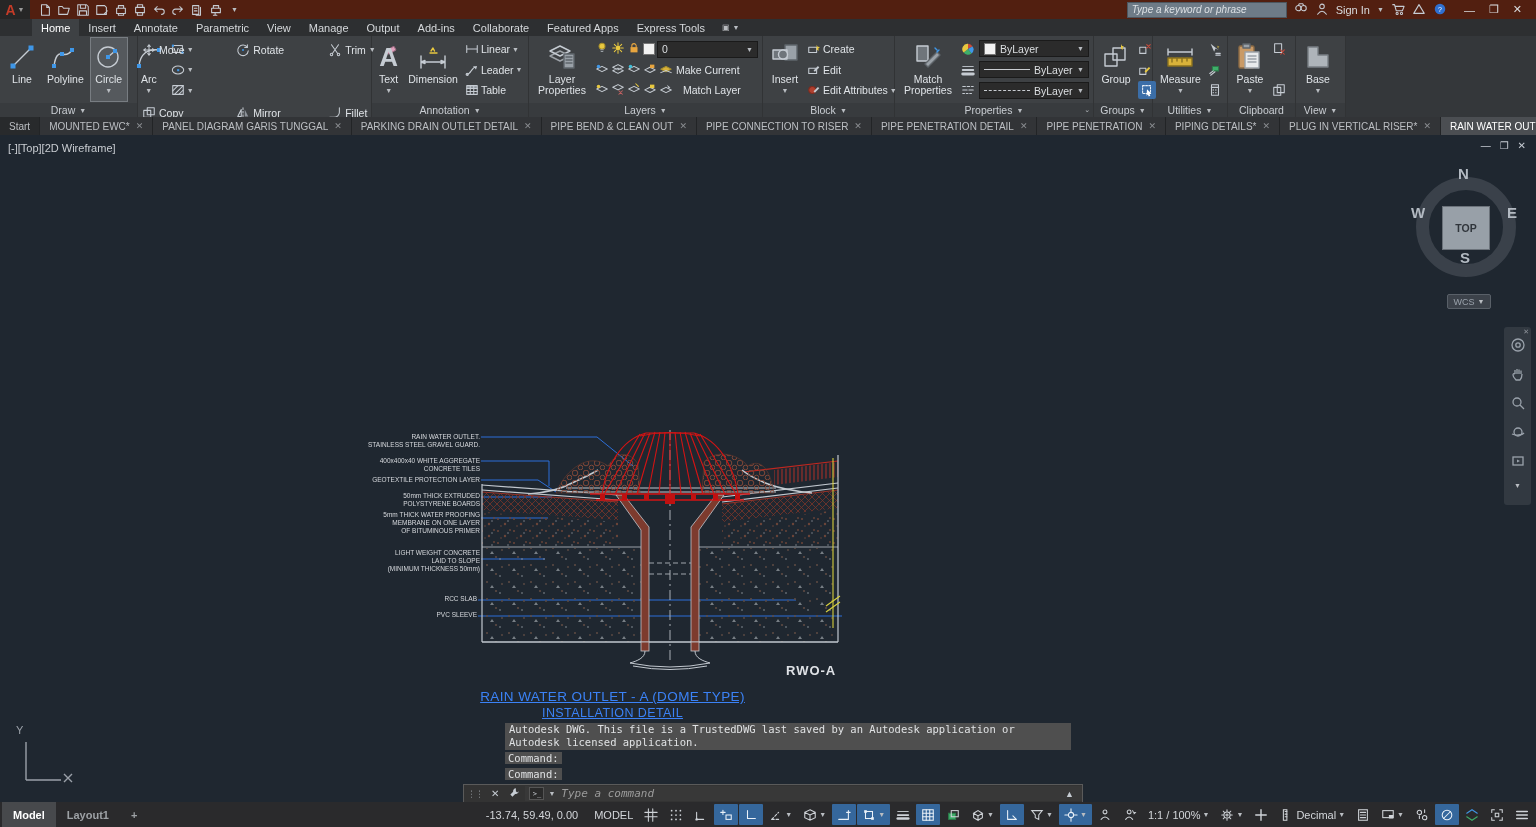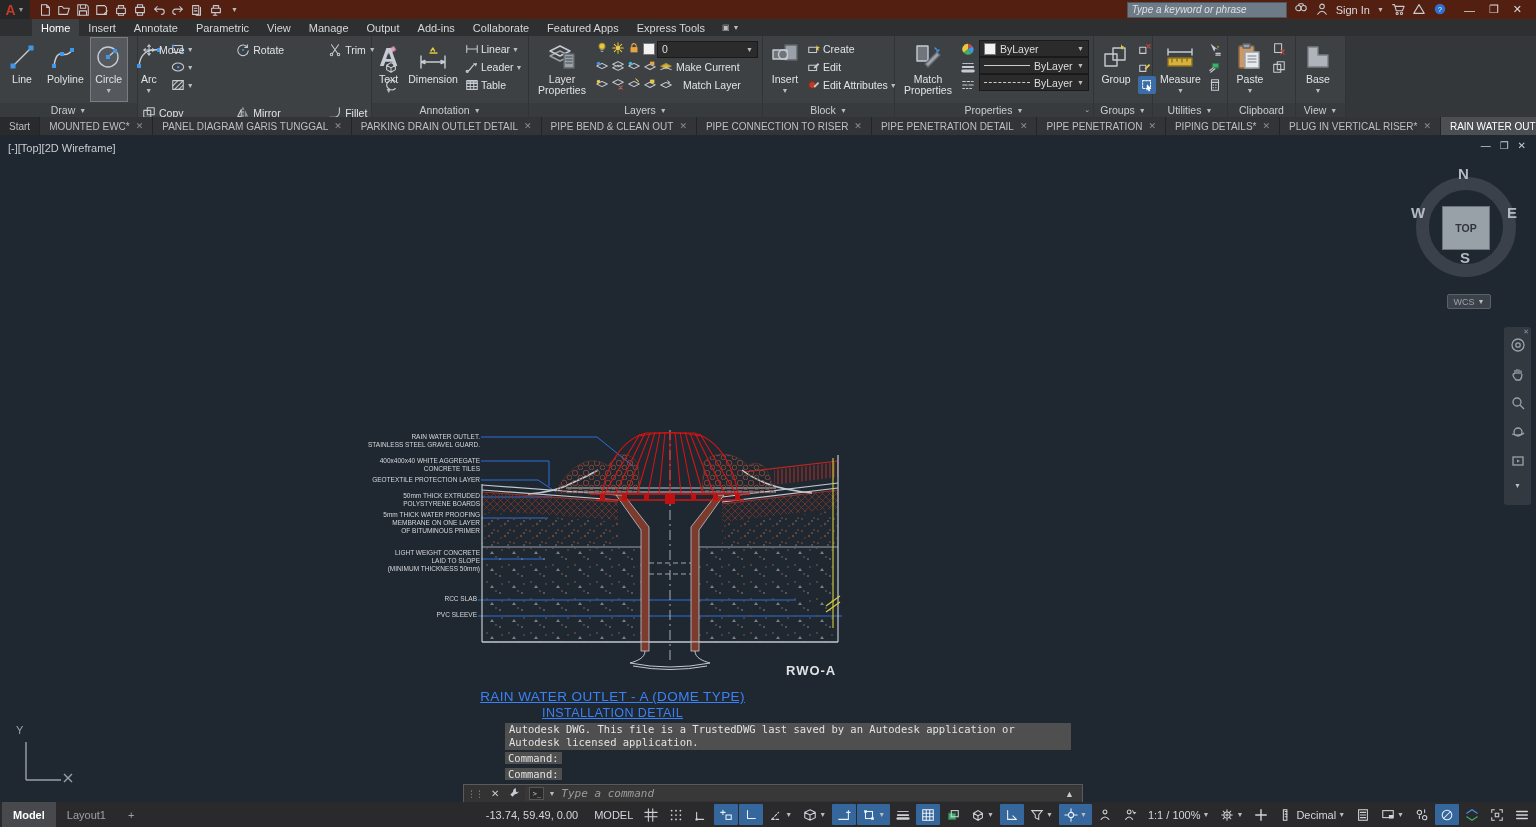--- a/index.html
+++ b/index.html
@@ -28,21 +28,21 @@
   .ribbon{height:81px;background:#3e4144;display:flex;align-items:stretch;}
   .panel{display:flex;flex-direction:column;border-right:1px solid #313335;}
   .pbody{flex:1;display:flex;align-items:stretch;padding:2px 4px;gap:4px;}
   .plabel{height:14px;background:#383b3e;display:flex;align-items:center;justify-content:center;gap:4px;
           font-size:10.5px;color:#c9cdd2;position:relative;}
   .caret{font-size:7px;color:#b9bdc2;}
   .bigbtn{display:flex;flex-direction:column;align-items:center;justify-content:flex-start;
           padding:2px 3px;color:#dfe3e7;font-size:10.5px;line-height:11px;text-align:center;cursor:default;}
   .bigbtn .icn{height:34px;display:flex;align-items:center;justify-content:center;}
   .bigbtn.sel{background:#55595d;outline:1px solid #787d82;}
-  .minicol{display:flex;flex-direction:column;padding:2px 0;}
+  .minicol{display:flex;flex-direction:column;justify-content:space-between;padding:2px 0;}
   .minirow{display:flex;align-items:center;gap:2px;height:18px;color:#dfe3e7;font-size:10.5px;white-space:nowrap;}
   .grid3{display:grid;grid-template-columns:auto auto auto;column-gap:10px;row-gap:0;align-content:space-between;padding:2px 0;gap:44px;}
   .tbtn{display:flex;align-items:center;gap:3px;height:19px;color:#dfe3e7;font-size:10.5px;white-space:nowrap;}
   .ic{width:14px;height:14px;stroke:#c6ccd3;fill:none;stroke-width:1.2;stroke-linecap:round;stroke-linejoin:round;}
   .ic2{width:30px;height:30px;stroke:#c6ccd3;fill:none;stroke-width:1.4;stroke-linecap:round;stroke-linejoin:round;}
   .bluefill{fill:#3f97e8;stroke:none;}
   .sel-dd{height:15px;background:#2b2b2b;border:1px solid #1a1a1a;display:flex;align-items:center;
           gap:4px;padding:0 4px;color:#dcdfe2;font-size:10.5px;}
   .sel-dd .cend{margin-left:auto;font-size:7px;color:#b9bdc2;}
   .swatch{width:10px;height:10px;background:#f2f2f2;border:1px solid #777;}
@@ -90,21 +90,21 @@
   .cmdprompt{width:13px;height:11px;background:#2a2a2a;border:1px solid #555;color:#c9cdd2;font-size:7px;
              display:flex;align-items:center;justify-content:center;font-family:"DejaVu Sans Mono",monospace;}
   .cmdinput{flex:1;background:transparent;border:none;outline:none;color:#c9c9c9;font-size:11px;font-style:italic;
             font-family:"DejaVu Sans Mono",monospace;}
   .cmdinput::placeholder{color:#9b9b9b;}
   .cmdup{color:#c6ccd3;font-size:9px;padding-right:4px;}
   
   .statusbar{height:25px;background:#2a2a2c;display:flex;align-items:center;font-size:11px;color:#cfd2d6;padding:0 2px;}
   .sbtab{padding:0 11px;height:25px;display:flex;align-items:center;}
   .sbtab.active{background:#47494c;color:#fff;font-weight:bold;}
-  .sbtab.dim{color:#9da1a5;}
+  .sbtab.dim{color:#9da1a5;font-weight:bold;}
   .sbright{margin-left:auto;display:flex;align-items:center;gap:1px;}
   .coords{padding:0 10px;color:#d3d6da;}
   .sbbtn{height:21px;display:flex;align-items:center;justify-content:center;padding:0 5px;border-radius:1px;}
   .sbbtn svg{width:14px;height:14px;stroke:#cfd3d8;fill:none;stroke-width:1.2;stroke-linecap:round;}
   .sbbtn.on{background:#35679c;}
   .sbbtn.on svg{stroke:#eaf1f8;}
   .sbbtn .caret{margin-left:2px;}
   .sbtext{color:#d3d6da;white-space:nowrap;}
 </style>
 </head>

